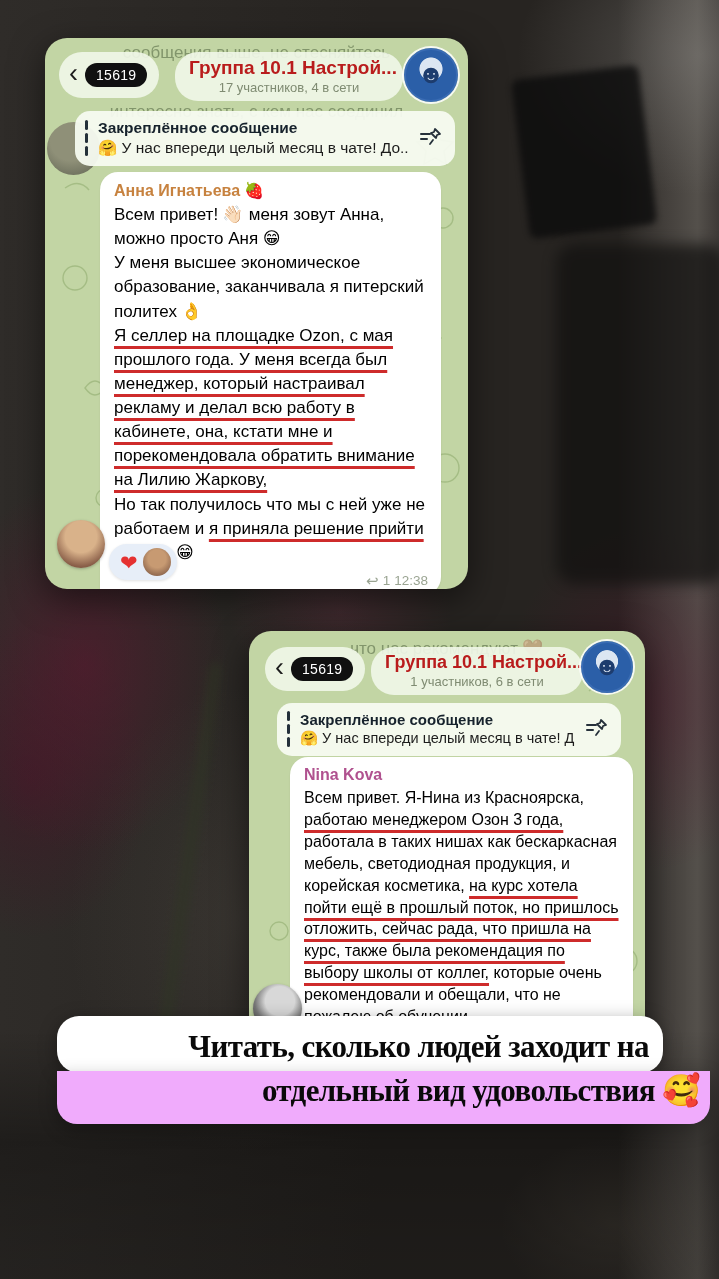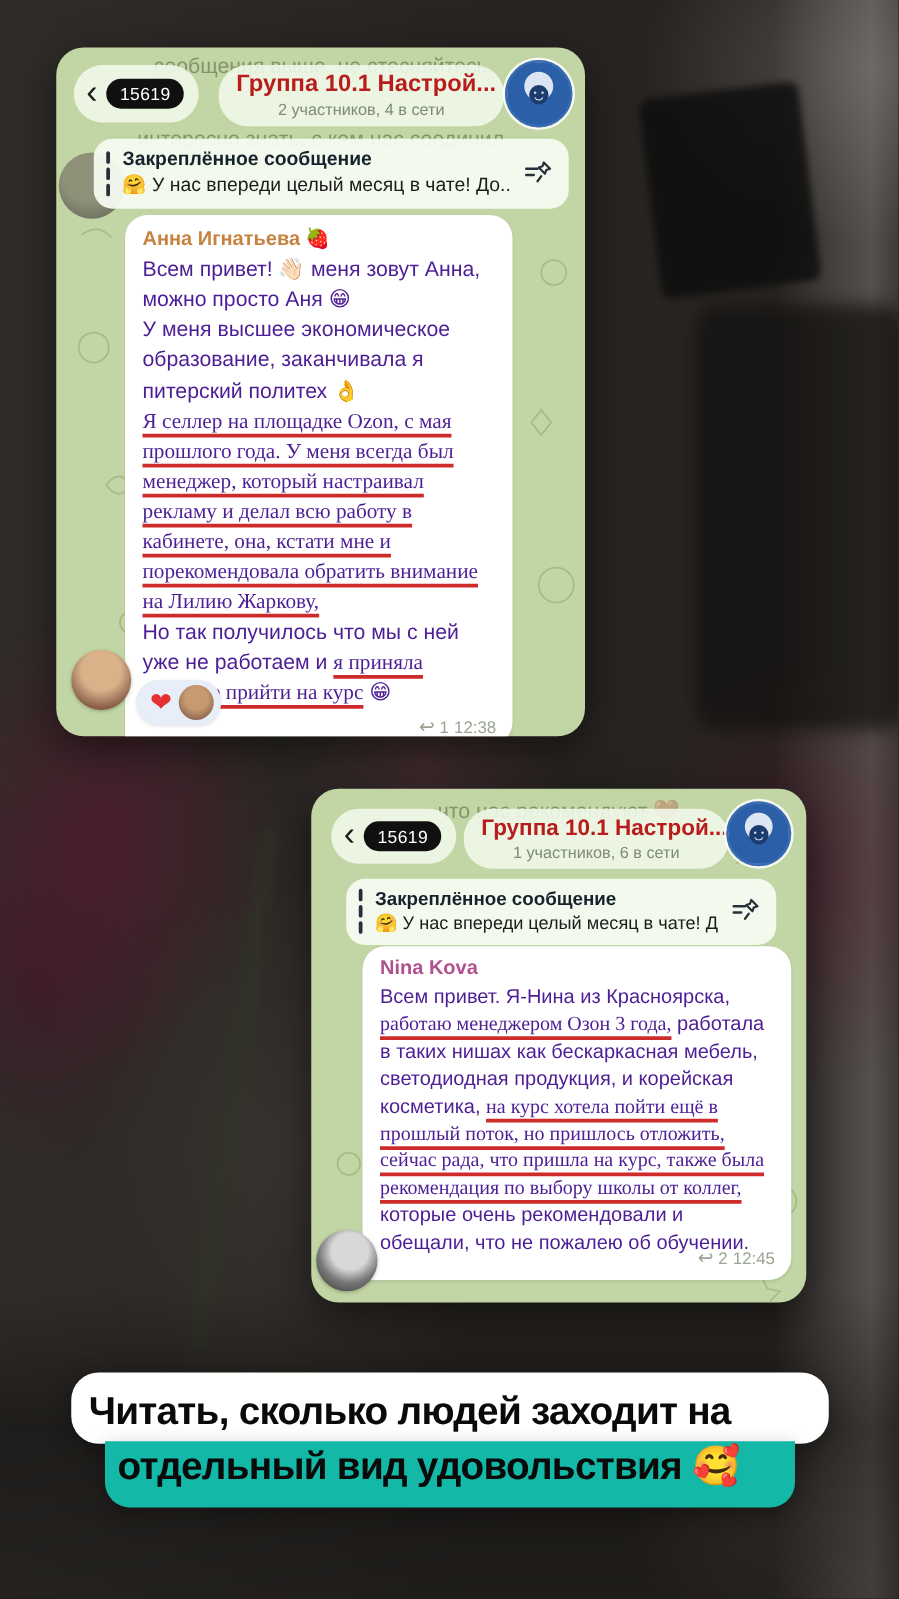--- a/index.html
+++ b/index.html
@@ -87,48 +87,48 @@
   .sa1 { left:2px; top:84px; width:53px; height:53px;
     background:radial-gradient(circle at 45% 35%, #8f9078 0 45%, #5d6150 100%); }
   .sender-avatar { position:absolute; z-index:4; box-shadow:0 1px 3px rgba(0,0,0,.25); }
   .av-anna { left:12px; top:482px; width:48px; height:48px;
     background:radial-gradient(circle at 50% 35%, #d9b28a 0 40%, #8a5f49 75%, #5f4336 100%); }
   .av-nina { left:4px; top:353px; width:49px; height:49px;
     background:radial-gradient(circle at 55% 35%, #d8d8d8 0 35%, #777 60%, #2e2e2e 100%); }
 
   .bubble { position:absolute; background:#fff; border-radius:18px 18px 18px 6px;
     padding:9px 14px 30px 14px; z-index:3; box-shadow:0 1px 2px rgba(0,0,0,.08); }
-  .b1 { left:55px; top:134px; width:310px; }
+  .b1 { left:55px; top:134px; width:341px; }
   .b2 { left:41px; top:126px; width:343px; padding-bottom:18px; }
   .sender { font-size:16px; font-weight:bold; margin-bottom:3px; }
   .n1 { color:#c7823f; }
   .n2 { color:#b0518f; }
-  .body { font-size:17px; line-height:1.42; color:#4c1d95; }
+  .body { font-size:17px; line-height:1.42; color:#000000; }
   .b2 .body { font-size:16px; line-height:1.37; }
   .u { text-decoration:underline; text-decoration-color:#ce2b2b;
-       text-decoration-thickness:2.5px; text-underline-offset:5px;font-family:Liberation Serif, serif; }
+       text-decoration-thickness:2.5px; text-underline-offset:5px; }
   .meta { position:absolute; right:13px; bottom:7px; display:flex; align-items:center;
     gap:4px; font-size:13.5px; color:#9aa492; }
   .b2 .meta { bottom:10px; }
   .reply-ic { font-size:15px; line-height:1; color:#9aa492; }
 
   .reaction { position:absolute; left:64px; top:506px; display:flex; align-items:center;
     gap:5px; background:#e7eef8; border-radius:19px; padding:4px 6px 4px 11px; z-index:5;
     box-shadow:0 1px 3px rgba(0,0,0,.12); }
   .heart { color:#e53131; font-size:21px; line-height:1; }
   .r-av { width:28px; height:28px; display:inline-block;
     background:radial-gradient(circle at 50% 38%, #c79a72 0 40%, #6e4a3a 100%); }
 
   
-  .caption { position:absolute; left:57px; top:1098px; width:606px; z-index:6;
-    text-align:left; color:#0a0a0a; font-weight:bold; }
+  .caption { position:absolute; left:57px; top:1016px; width:606px; z-index:6;
+    text-align:right; color:#0a0a0a; font-weight:bold;font-family:Liberation Serif, serif; }
   .cap-wide { background:#fff; border-radius:22px; padding:10px 14px 6px;
     font-size:31px; line-height:1.33; letter-spacing:-.6px;
     box-shadow:0 4px 18px rgba(0,0,0,.35); }
-  .cap-narrow { background:#14b8a6; border-radius:0 0 20px 20px; width:552px; margin:-2px auto 0;
+  .cap-narrow { background:#f0abfc; border-radius:0 0 20px 20px; width:653px; margin:-2px auto 0;
     padding:0 10px 12px; font-size:31px; line-height:1.3; letter-spacing:-.6px;
     box-shadow:0 6px 18px rgba(0,0,0,.3); }
   .cap-wide div, .cap-narrow div { white-space:nowrap; }
 </style>
 </head>
 <body>
 
 <div class="stage">
 
   <div class="bg"></div>
@@ -154,21 +154,21 @@
     <div class="ghost ghost-top">сообщения выше, не стесняйтесь</div>
     <div class="ghost ghost-mid">интересно знать, с кем нас соединил</div>
 
     <div class="hdr">
       <div class="pill back-pill">
         <span class="chev">‹</span>
         <span class="badge">15619</span>
       </div>
       <div class="pill title-pill">
         <div class="chat-title">Группа 10.1 Настрой...</div>
-        <div class="chat-sub">2 участников, 4 в сети</div>
+        <div class="chat-sub">17 участников, 4 в сети</div>
       </div>
       <div class="avatar group-avatar">
         <span class="ga-person">☻</span>
       </div>
     </div>
 
     <div class="avatar side-avatar sa1"></div>
 
     <div class="pinned">
       <div class="pin-bars">

